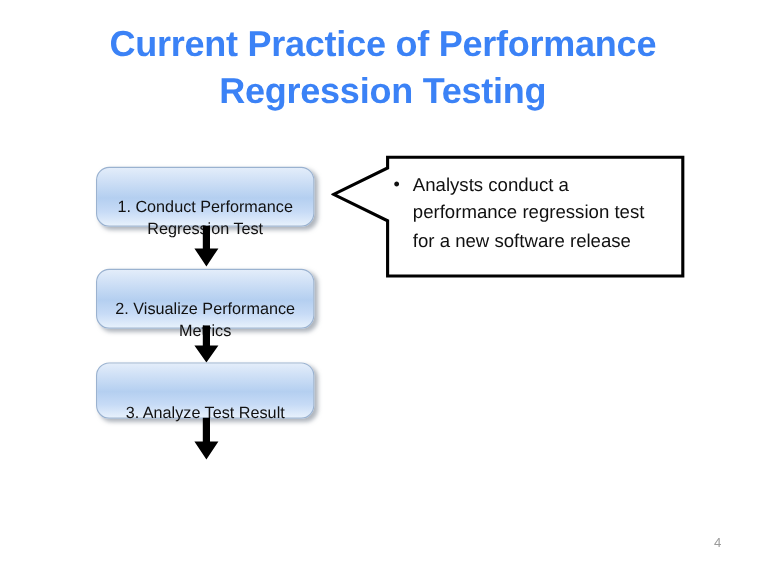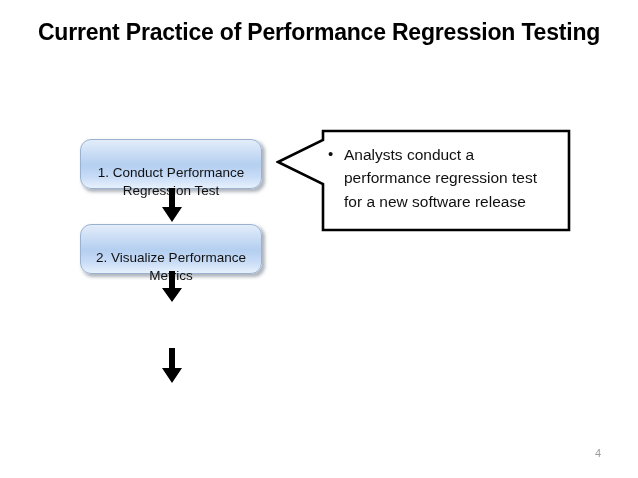--- a/index.html
+++ b/index.html
@@ -20,24 +20,24 @@
     background: #ffffff;
   }
 
   
   .slide-title {
     position: absolute;
     left: 34px;
     top: 18px;
     width: 570px;
     text-align: center;
-    font-size: 23px;
+    font-size: 30px;
     font-weight: bold;
     line-height: 1.30;
-    color: #000000;
+    color: #3b82f6;
     letter-spacing: -0.2px;
   }
 
   
   .flow-box {
     position: absolute;
     left: 80px;
     width: 182px;
     box-sizing: border-box;
     border: 1px solid #9ab2d0;
@@ -141,20 +141,23 @@
   <div class="flow-box" id="box-2">
     <span class="box-label">2. Visualize Performance Metrics</span>
   </div>
 
   <div class="flow-arrow" id="arrow-2">
     <svg width="24" height="33" viewBox="0 0 24 33" xmlns="http://www.w3.org/2000/svg">
       <polygon points="9,0 15,0 15,17 22,17 12,31 2,17 9,17" fill="#000000"></polygon>
     </svg>
   </div>
 
+  <div class="flow-box" id="box-3">
+    <span class="box-label">3. Analyze Test Result</span>
+  </div>
 
   <div class="flow-arrow" id="arrow-3">
     <svg width="24" height="37" viewBox="0 0 24 37" xmlns="http://www.w3.org/2000/svg">
       <polygon points="9,0 15,0 15,20 22,20 12,35 2,20 9,20" fill="#000000"></polygon>
     </svg>
   </div>
 
 
   <div class="callout">
     <svg class="callout-svg" width="296" height="105" viewBox="0 0 296 105" xmlns="http://www.w3.org/2000/svg">

